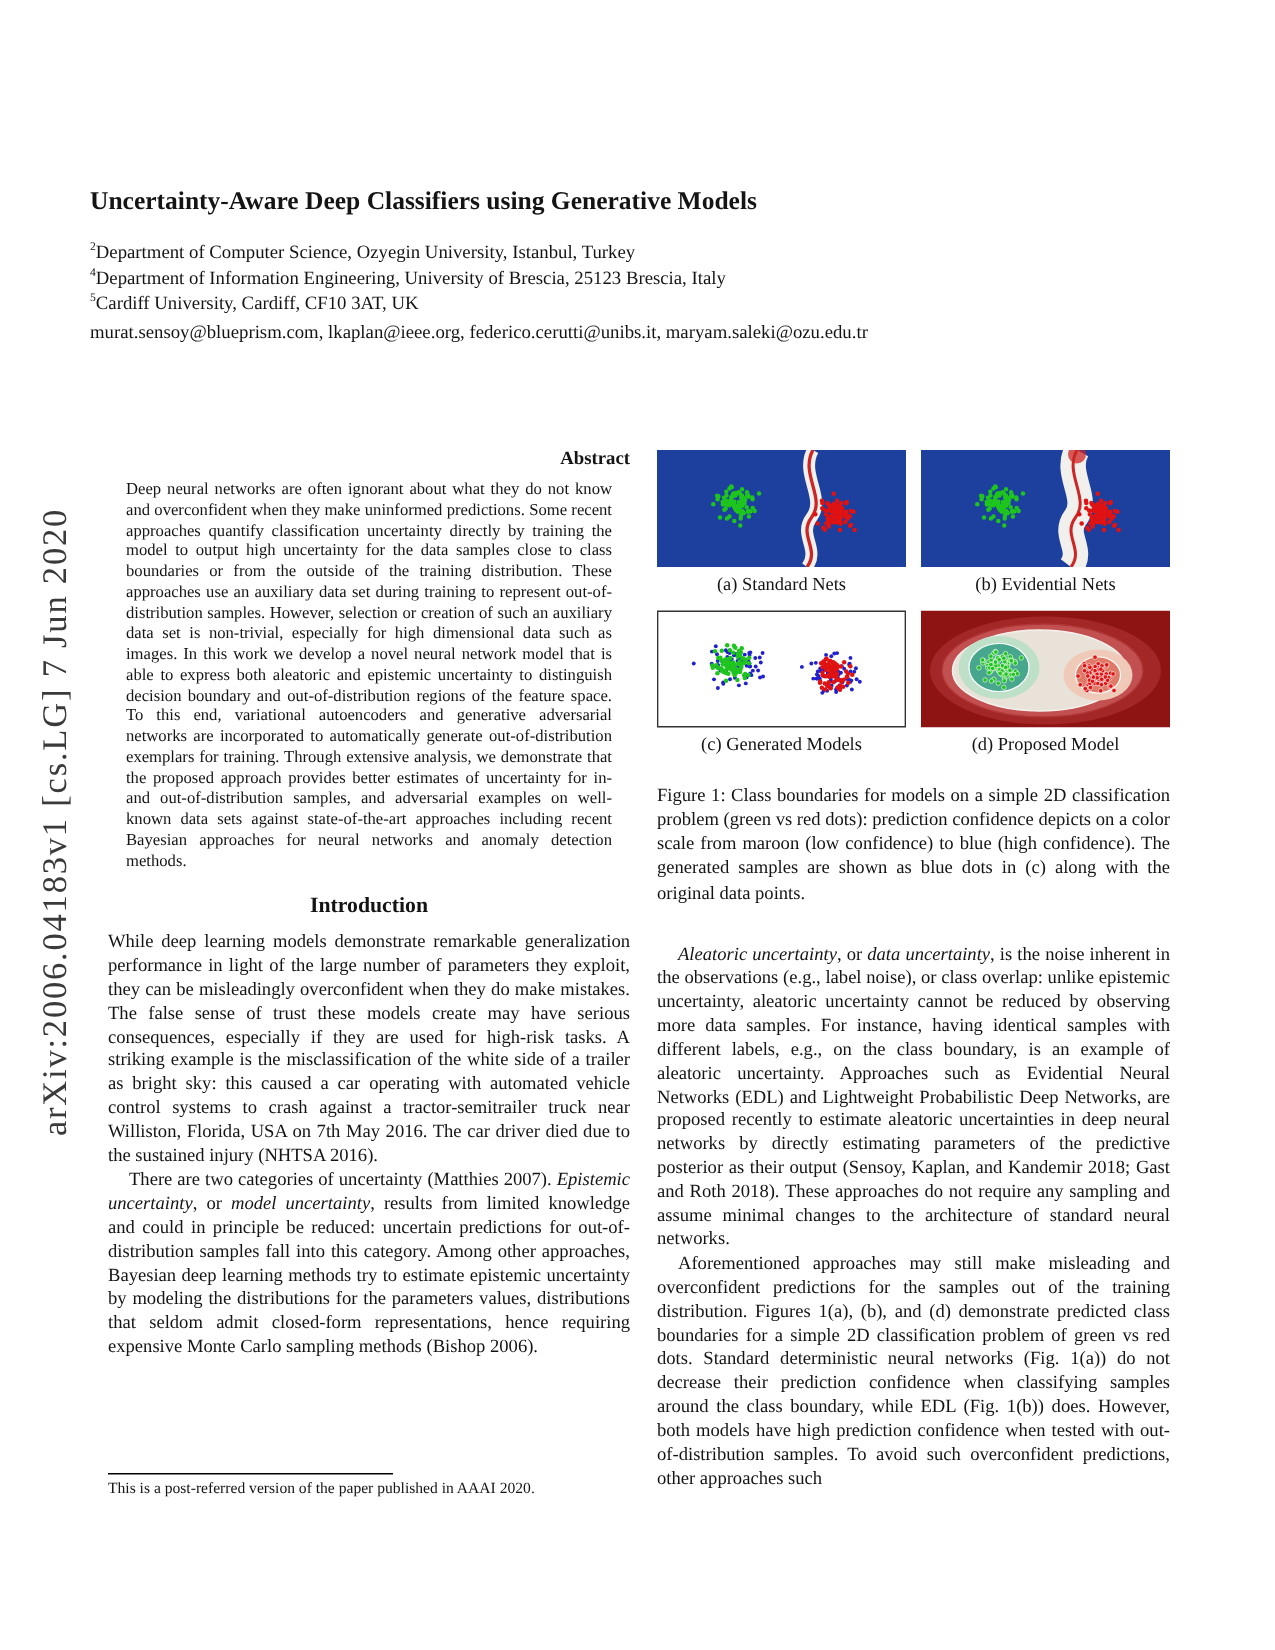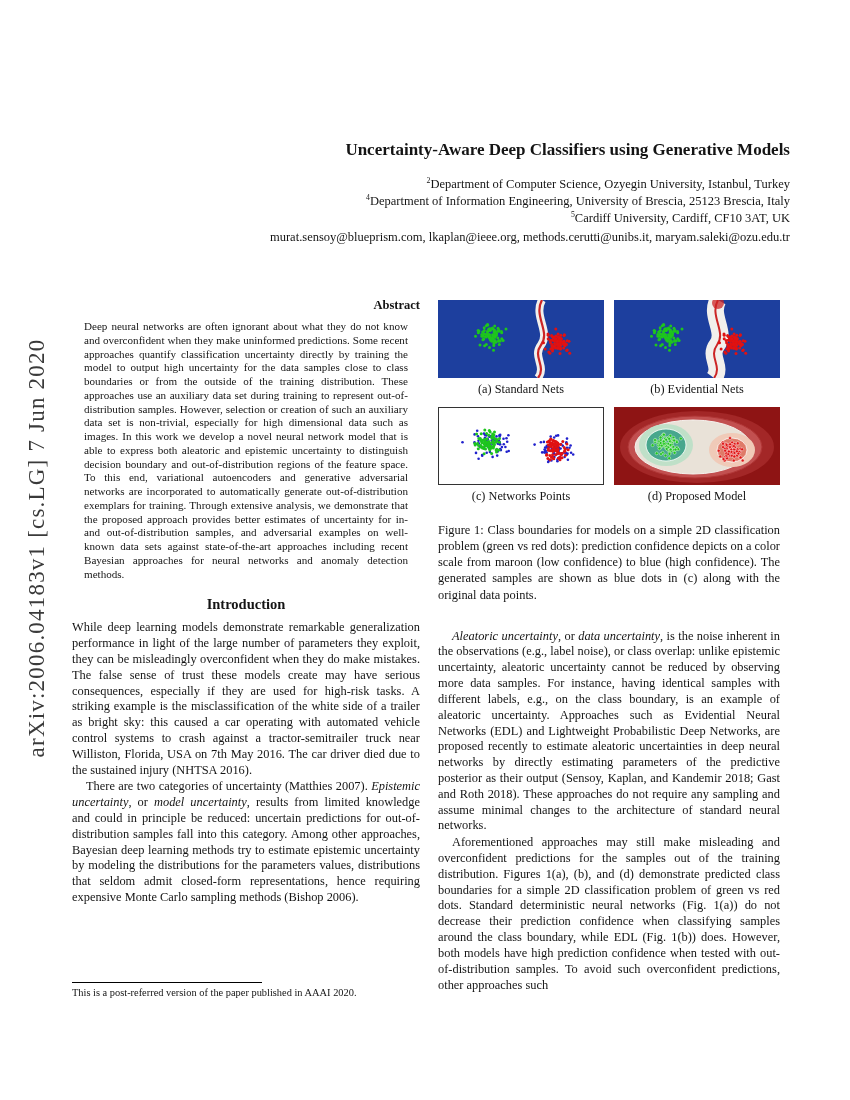--- a/index.html
+++ b/index.html
@@ -9,21 +9,21 @@
     overflow:hidden;
   }
   sup{font-size:0.62em;line-height:0;}
   
   .arxiv-banner{
     position:absolute;left:37px;top:548px;
     transform:translate(-50%,-50%) rotate(-90deg);
     white-space:nowrap;font-size:23px;color:#3a3a3a;letter-spacing:1.2px;
   }
   
-  .title-block{position:absolute;top:140px;left:60px;width:730px;text-align:right;}
+  .title-block{position:absolute;top:124px;left:60px;width:730px;text-align:left;}
   .paper-title{font-size:17px;font-weight:bold;margin:0 0 16px 0;}
   .author-line{font-size:14px;font-weight:bold;margin:0 0 4px 0;}
   .affils{font-size:12.5px;line-height:1.36;}
   .affil{margin:0;}
   .emails{font-size:12.5px;margin-top:3px;}
   
   .left-col{position:absolute;top:296px;left:72px;width:348px;}
   .right-col{position:absolute;top:296px;left:438px;width:342px;}
   .abstract-heading{font-size:12.5px;font-weight:bold;text-align:right;margin:2px 0 7px 0;}
   .abstract-text{
@@ -50,21 +50,21 @@
 
 <div class="arxiv-banner">arXiv:2006.04183v1  [cs.LG]  7 Jun 2020</div>
 
 <div class="title-block">
   <div class="paper-title">Uncertainty-Aware Deep Classifiers using Generative Models</div>
   <div class="affils">
       <div class="affil"><sup>2</sup>Department of Computer Science, Ozyegin University, Istanbul, Turkey</div>
       <div class="affil"><sup>4</sup>Department of Information Engineering, University of Brescia, 25123 Brescia, Italy</div>
       <div class="affil"><sup>5</sup>Cardiff University, Cardiff, CF10 3AT, UK</div>
     </div>
-  <div class="emails">murat.sensoy@blueprism.com, lkaplan@ieee.org, methods.cerutti@unibs.it, maryam.saleki@ozu.edu.tr</div>
+  <div class="emails">murat.sensoy@blueprism.com, lkaplan@ieee.org, federico.cerutti@unibs.it, maryam.saleki@ozu.edu.tr</div>
 </div>
 
 <div class="left-col">
   <div class="abstract-heading">Abstract</div>
   <p class="abstract-text">Deep neural networks are often ignorant about what they do not know and overconfident when they make uninformed predictions. Some recent approaches quantify classification uncertainty directly by training the model to output high uncertainty for the data samples close to class boundaries or from the outside of the training distribution. These approaches use an auxiliary data set during training to represent out-of-distribution samples. However, selection or creation of such an auxiliary data set is non-trivial, especially for high dimensional data such as images. In this work we develop a novel neural network model that is able to express both aleatoric and epistemic uncertainty to distinguish decision boundary and out-of-distribution regions of the feature space. To this end, variational autoencoders and generative adversarial networks are incorporated to automatically generate out-of-distribution exemplars for training. Through extensive analysis, we demonstrate that the proposed approach provides better estimates of uncertainty for in- and out-of-distribution samples, and adversarial examples on well-known data sets against state-of-the-art approaches including recent Bayesian approaches for neural networks and anomaly detection methods.</p>
   <div class="section-heading">Introduction</div>
   <div>
       <p class="para"><span>While deep learning models demonstrate remarkable generalization performance in light of the large number of parameters they exploit, they can be misleadingly overconfident when they do make mistakes. The false sense of trust these models create may have serious consequences, especially if they are used for high-risk tasks. A striking example is the misclassification of the white side of a trailer as bright sky: this caused a car operating with automated vehicle control systems to crash against a tractor-semitrailer truck near Williston, Florida, USA on 7th May 2016. The car driver died due to the sustained injury (NHTSA 2016).</span></p>
       <p class="para indent"><span>There are two categories of uncertainty (Matthies 2007). </span><i>Epistemic uncertainty</i><span>, or </span><i>model uncertainty</i><span>, results from limited knowledge and could in principle be reduced: uncertain predictions for out-of-distribution samples fall into this category. Among other approaches, Bayesian deep learning methods try to estimate epistemic uncertainty by modeling the distributions for the parameters values, distributions that seldom admit closed-form representations, hence requiring expensive Monte Carlo sampling methods (Bishop 2006).</span></p>
     </div>
@@ -716,21 +716,21 @@
           <circle cx="110.9" cy="37.2" r="1.5" fill="#e01212"></circle>
           <circle cx="116.7" cy="42.8" r="1.5" fill="#e01212"></circle>
           <circle cx="117.5" cy="34.1" r="1.5" fill="#e01212"></circle>
           <circle cx="109.3" cy="36.9" r="1.5" fill="#e01212"></circle>
           <circle cx="114.4" cy="50.4" r="1.5" fill="#e01212"></circle>
           <circle cx="110.9" cy="47.6" r="1.5" fill="#e01212"></circle>
           <circle cx="114.0" cy="43.4" r="1.5" fill="#e01212"></circle>
           <circle cx="114.9" cy="41.3" r="1.5" fill="#e01212"></circle>
           <circle cx="113.5" cy="41.8" r="1.5" fill="#e01212"></circle>
         </svg>
-      <div class="subcaption">(c) Networks Points</div>
+      <div class="subcaption">(c) Generated Models</div>
     </div>
     <div class="subfig">
       <svg id="fig-d" width="166" height="78">
           <rect x="0" y="0" width="166" height="78" fill="#8e1414"></rect>
           <ellipse cx="83" cy="40" rx="77" ry="36" fill="#a32727"></ellipse>
           <ellipse cx="81" cy="40" rx="67" ry="31" fill="#c25050" stroke="#b03535" stroke-width="1"></ellipse>
           <ellipse cx="79" cy="40" rx="58" ry="27" fill="#e9e2d8" stroke="#f5f2ee" stroke-width="1"></ellipse>
           <ellipse cx="52" cy="38" rx="27" ry="21" fill="#bfe0c8"></ellipse>
           <ellipse cx="52" cy="38" rx="20" ry="16" fill="#47a78d" stroke="#ffffff" stroke-width="0.8"></ellipse>
           <ellipse cx="118" cy="43" rx="23" ry="17" fill="#f0cab8"></ellipse>

